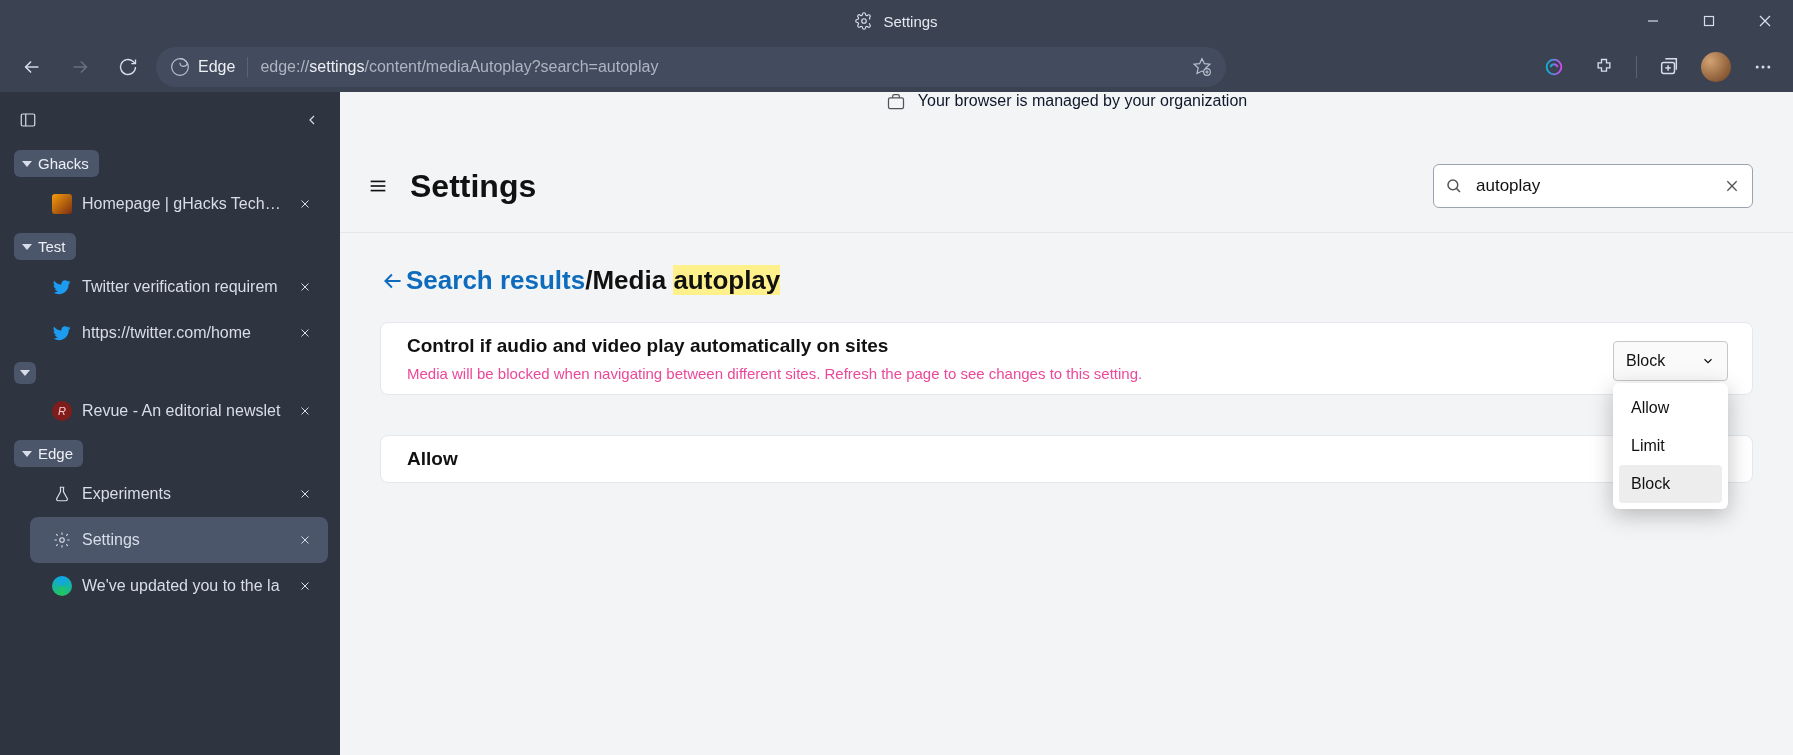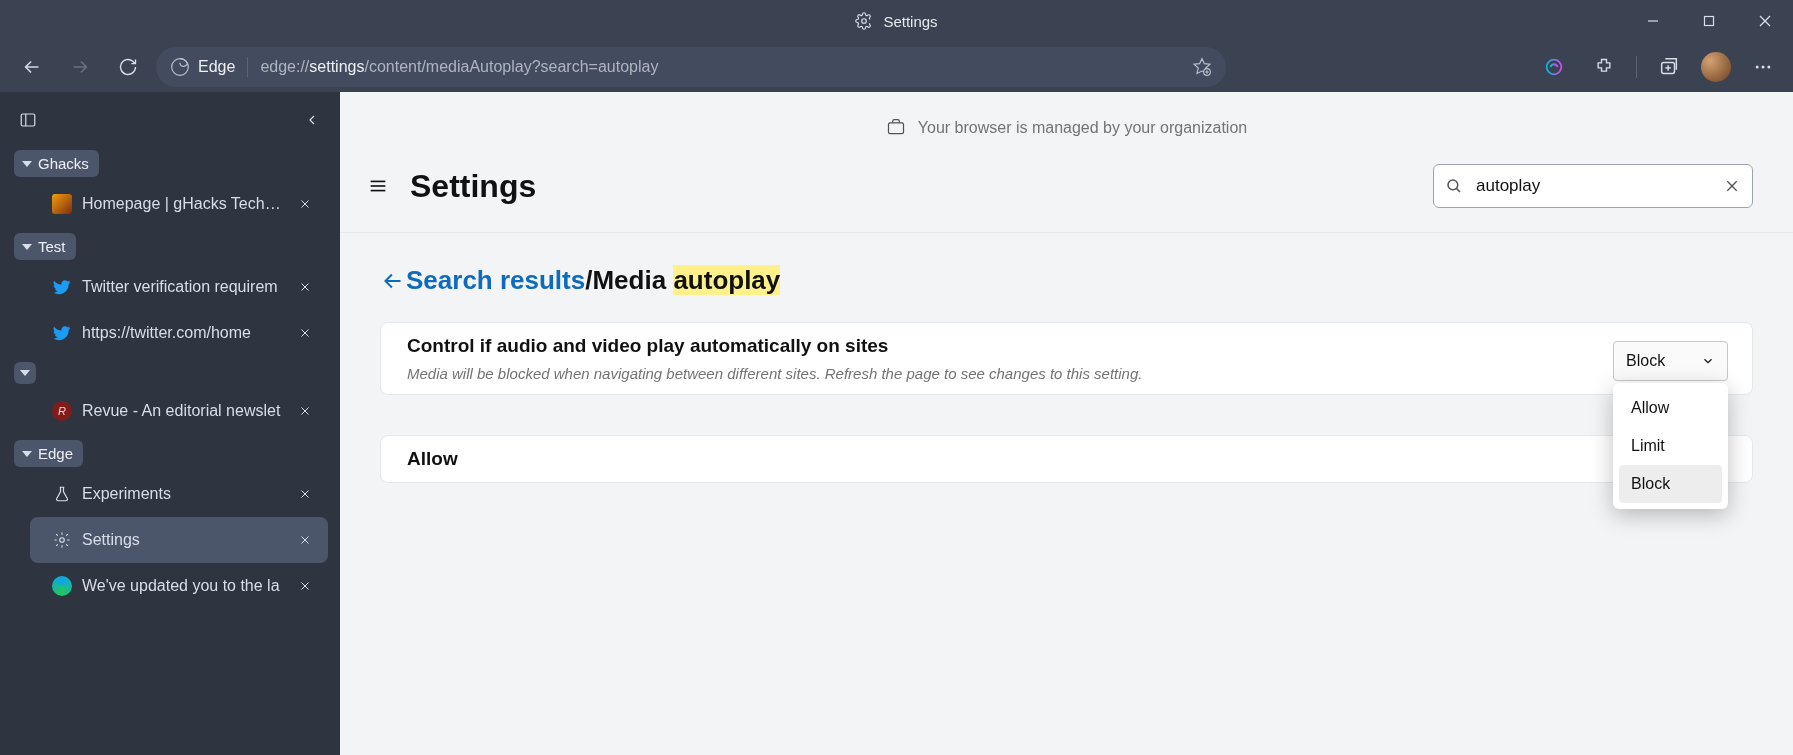--- a/index.html
+++ b/index.html
@@ -43,39 +43,39 @@
 .favicon { width:20px; height:20px; border-radius:3px; display:flex; align-items:center; justify-content:center; font-size:14px; }
 .fav-gh { background: linear-gradient(135deg,#f59e0b,#7c2d12); }
 .fav-tw { color:#1d9bf0; }
 .fav-rv { background:#7f1d1d; border-radius:50%; color:#fecaca; font-size:11px; font-style:italic; }
 .fav-fl { color:#d8dee9; }
 .fav-gear { color:#d8dee9; }
 .fav-edge { width:20px; height:20px; border-radius:50%; background: conic-gradient(#0ea5e9,#22c55e,#0ea5e9); }
 
 
 .content { flex:1; background:#f3f4f6; color:#111; display:flex; flex-direction:column; overflow:hidden; }
-.banner { height: 46px; background:#f3f4f6; display:flex; align-items:flex-end; justify-content:center; gap:12px; color:#737373; font-size:16px; border-bottom:1px solid #f3f4f6; }
+.banner { height: 46px; background:#f3f4f6; display:flex; align-items:flex-start; justify-content:center; gap:12px; color:#0f172a; font-size:16px; border-bottom:1px solid #f3f4f6; }
 .settings-head { display:flex; align-items:center; padding: 26px 40px 24px 24px; gap: 18px; border-bottom:1px solid #e5e7eb; }
 .hamburger { width:28px; height:28px; display:flex; align-items:center; justify-content:center; color:#111; }
 .settings-title { font-size:32px; font-weight:600; color:#111; }
 .search-box { margin-left:auto; width: 320px; height:44px; border:1px solid #9ca3af; border-radius:6px; background:#fff; display:flex; align-items:center; padding:0 10px; gap:12px; }
 .search-box input { flex:1; border:none; outline:none; font-size:17px; color:#111; background:transparent; }
 .search-box .srch, .search-box .clr { color:#555; display:flex; align-items:center; justify-content:center; width:20px; height:20px; }
 
 .content-body { padding: 32px 40px; position: relative; }
 .bc-row { display:flex; align-items:center; font-size:26px; margin-bottom: 26px; }
 .bc-back { color:#0f6cbd; display:flex; }
 .bc-link { color:#0f6cbd; font-weight:600; }
 .bc-sep { color:#111; font-weight:600; }
 .bc-cur { color:#111; font-weight:600; }
 .bc-cur .hl { background:#fef08a; }
 
 .card { background:#fff; border:1px solid #e5e7eb; border-radius:8px; padding: 12px 26px; margin-bottom: 40px; position:relative; }
 .card h3 { font-size:19px; font-weight:600; color:#111; }
-.card p.desc { font-size:15px; color:#737373; margin-top:8px;font-style:italic; }
+.card p.desc { font-size:15px; color:#ec4899; margin-top:8px; }
 .card .empty { font-size:15px; color:#71717a; margin-top: 22px; padding-left:8px; }
 
 .dropdown { position:absolute; right:24px; top:18px; width:115px; height:40px; border:1px solid #c7c7c7; border-radius:4px; background:#fafafa; display:flex; align-items:center; justify-content:space-between; padding:0 12px; font-size:16px; color:#111; }
 .dd-menu { position:absolute; right:24px; top:60px; width:115px; background:#fff; border-radius:6px; box-shadow:0 6px 22px rgba(0,0,0,0.25); padding:6px; z-index:10; }
 .dd-item { padding:10px 12px; font-size:16px; color:#111; border-radius:4px; }
 .dd-item.sel { background:#ededed; }
 
 svg { display:block; }
 </style>
 </head>

